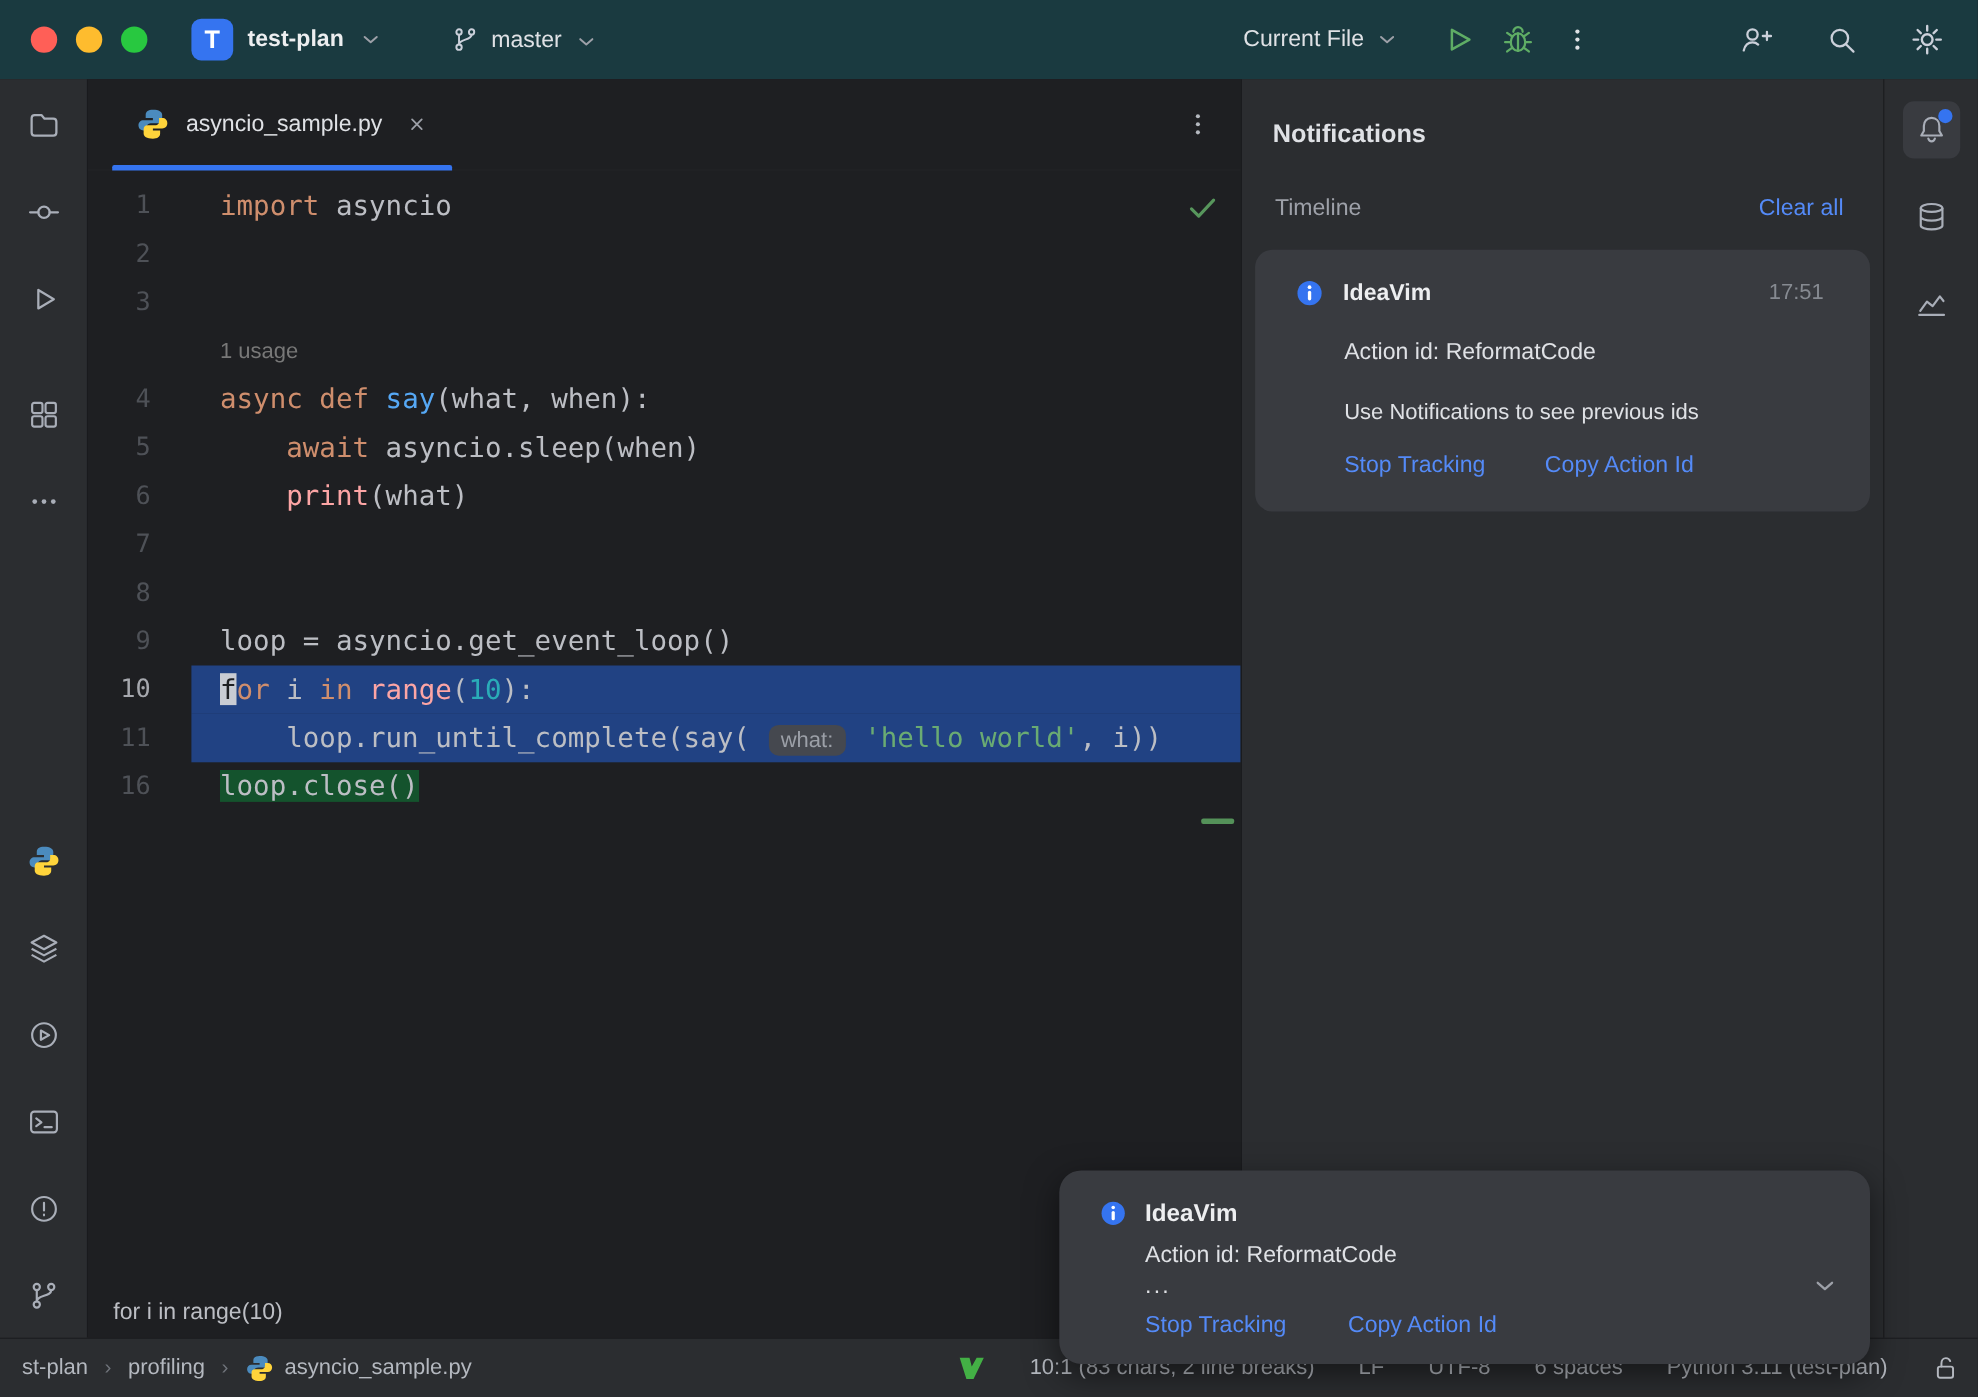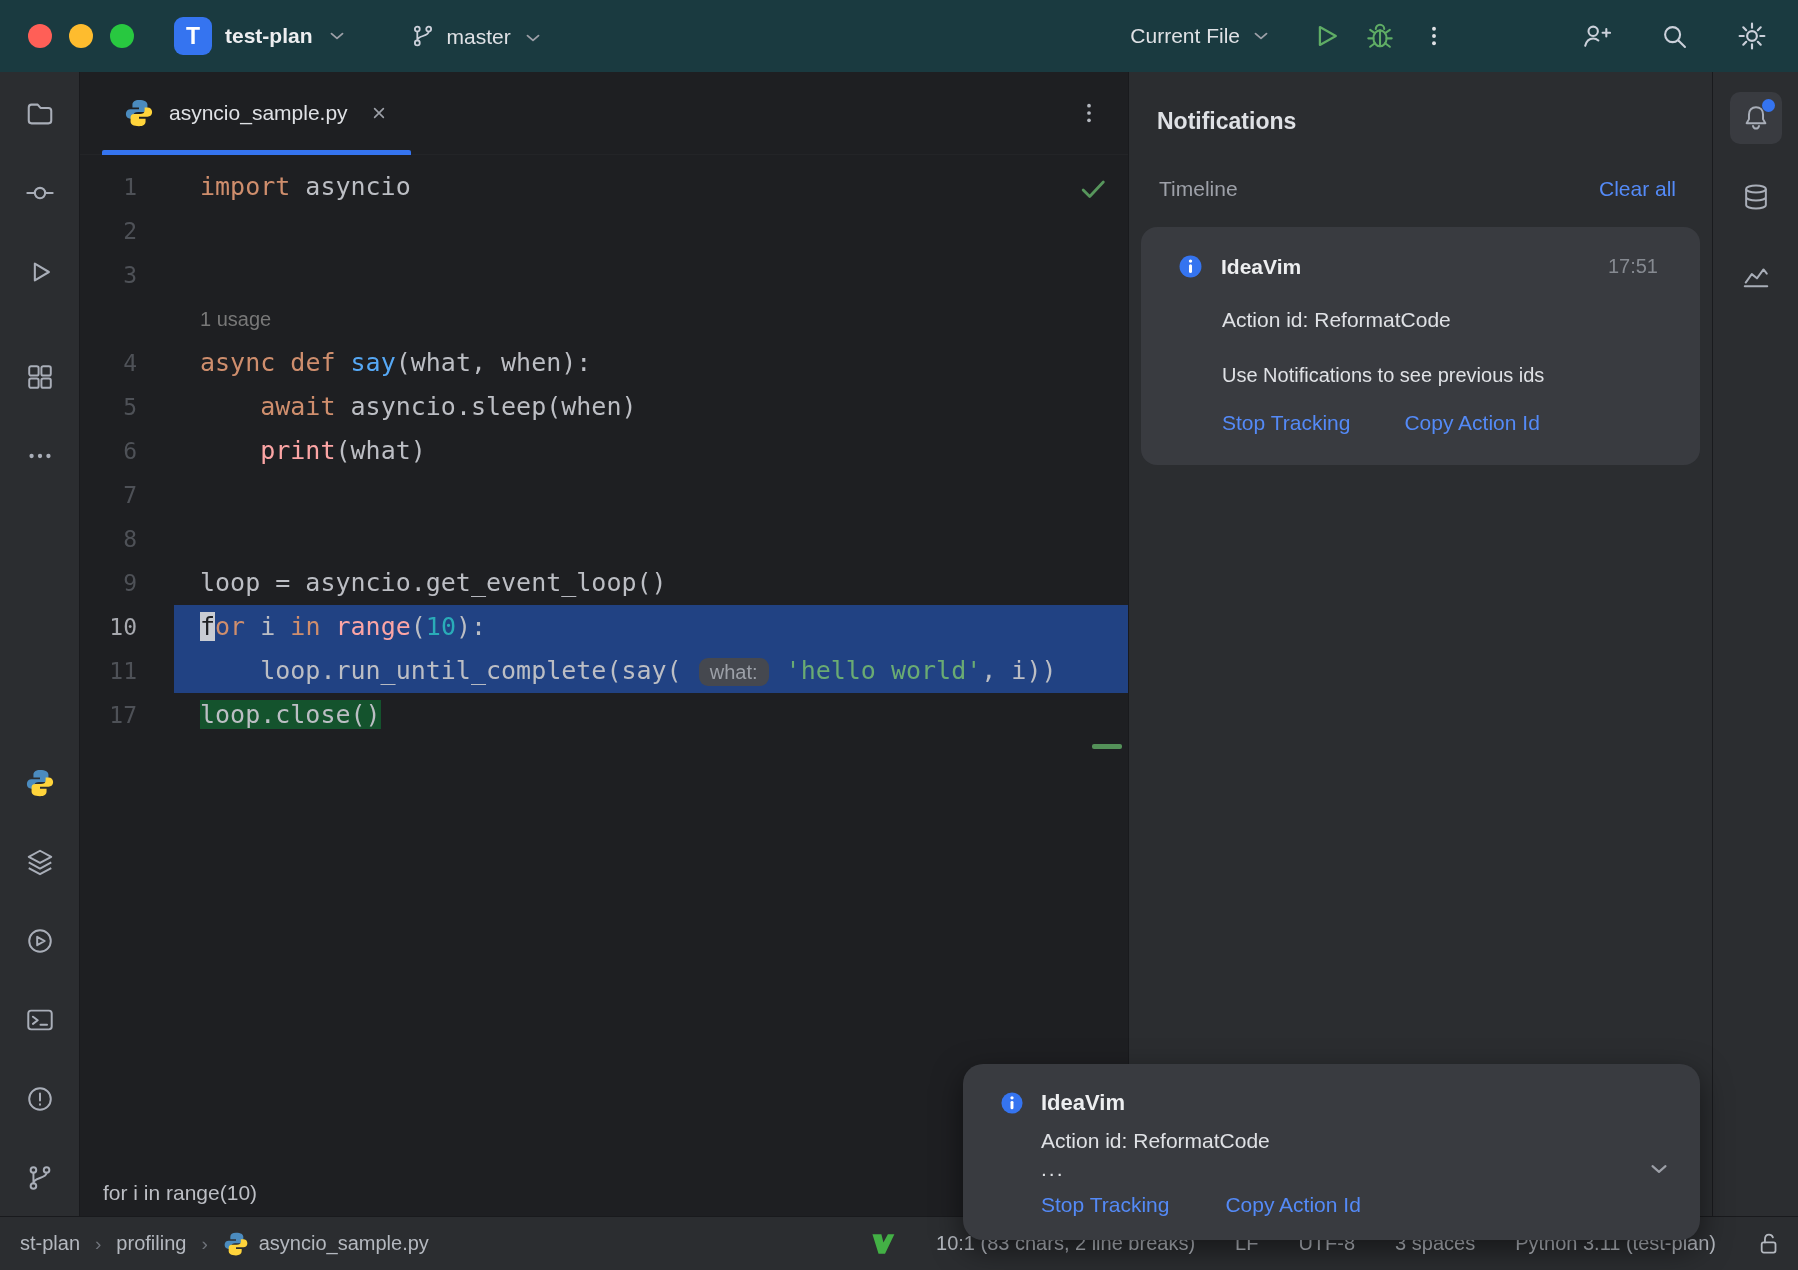--- a/index.html
+++ b/index.html
@@ -372,21 +372,21 @@
             <div class="code-row"><div class="gutter">3</div><div class="code-content"><span class="tokens"></span></div></div>
             <div class="code-row"><div class="gutter"></div><div class="code-content inlay">1 usage</div></div>
             <div class="code-row"><div class="gutter">4</div><div class="code-content"><span class="tokens"><span class="tk-kw">async</span><span class="tk-pl"> </span><span class="tk-kw">def</span><span class="tk-pl"> </span><span class="tk-fn">say</span><span class="tk-pl">(what, when):</span></span></div></div>
             <div class="code-row"><div class="gutter">5</div><div class="code-content"><span class="tokens"><span class="tk-pl">    </span><span class="tk-kw">await</span><span class="tk-pl"> asyncio.sleep(when)</span></span></div></div>
             <div class="code-row"><div class="gutter">6</div><div class="code-content"><span class="tokens"><span class="tk-pl">    </span><span class="tk-bi">print</span><span class="tk-pl">(what)</span></span></div></div>
             <div class="code-row"><div class="gutter">7</div><div class="code-content"><span class="tokens"></span></div></div>
             <div class="code-row"><div class="gutter">8</div><div class="code-content"><span class="tokens"></span></div></div>
             <div class="code-row"><div class="gutter">9</div><div class="code-content"><span class="tokens"><span class="tk-pl">loop = asyncio.get_event_loop()</span></span></div></div>
             <div class="code-row sel-full"><div class="gutter active">10</div><div class="code-content"><span class="tokens"><span class="tk-cur">f</span><span class="tk-kw">or</span><span class="tk-pl"> i </span><span class="tk-kw">in</span><span class="tk-pl"> </span><span class="tk-bi">range</span><span class="tk-pl">(</span><span class="tk-nm">10</span><span class="tk-pl">):</span></span></div></div>
             <div class="code-row sel-full"><div class="gutter">11</div><div class="code-content"><span class="tokens"><span class="tk-pl">    loop.run_until_complete(say( </span><span class="tk-hint">what:</span><span class="tk-pl"> </span><span class="tk-str">'hello world'</span><span class="tk-pl">, i))</span></span></div></div>
-            <div class="code-row sel-text"><div class="gutter">17</div><div class="code-content"><span class="tokens"><span class="tk-pl">loop.close()</span></span></div></div>
+            <div class="code-row sel-text"><div class="gutter">16</div><div class="code-content"><span class="tokens"><span class="tk-pl">loop.close()</span></span></div></div>
           </div>
       </div>
 
       <span class="change-marker"></span>
 
       <div class="context-bar">
         <span>for i in range(10)</span>
       </div>
     </div>
 
@@ -490,21 +490,21 @@
 
     <div class="sb-right">
       <span>
         <svg width="26" height="26" viewBox="0 0 32 32">
             <path d="M3 4h11l2.5 10L22 4h8L18.5 28h-8z" fill="#43B045"></path>
           </svg>
       </span>
       <span class="sb-item">10:1 (83 chars, 2 line breaks)</span>
       <span class="sb-item">LF</span>
       <span class="sb-item">UTF-8</span>
-      <span class="sb-item">3 spaces</span>
+      <span class="sb-item">6 spaces</span>
       <span class="sb-item">Python 3.11 (test-plan)</span>
       <span>
         <svg width="26" height="26" viewBox="0 0 32 32" fill="none" stroke="#B4B8BF" stroke-width="2.2" stroke-linecap="round">
             <rect x="7" y="14" width="17" height="12.5" rx="2.5"></rect>
             <path d="M11 14v-3.5C11 7 13 4.5 16 4.5c2.3 0 4 1.3 4.8 3.3"></path>
           </svg>
       </span>
     </div>
   </div>
 

